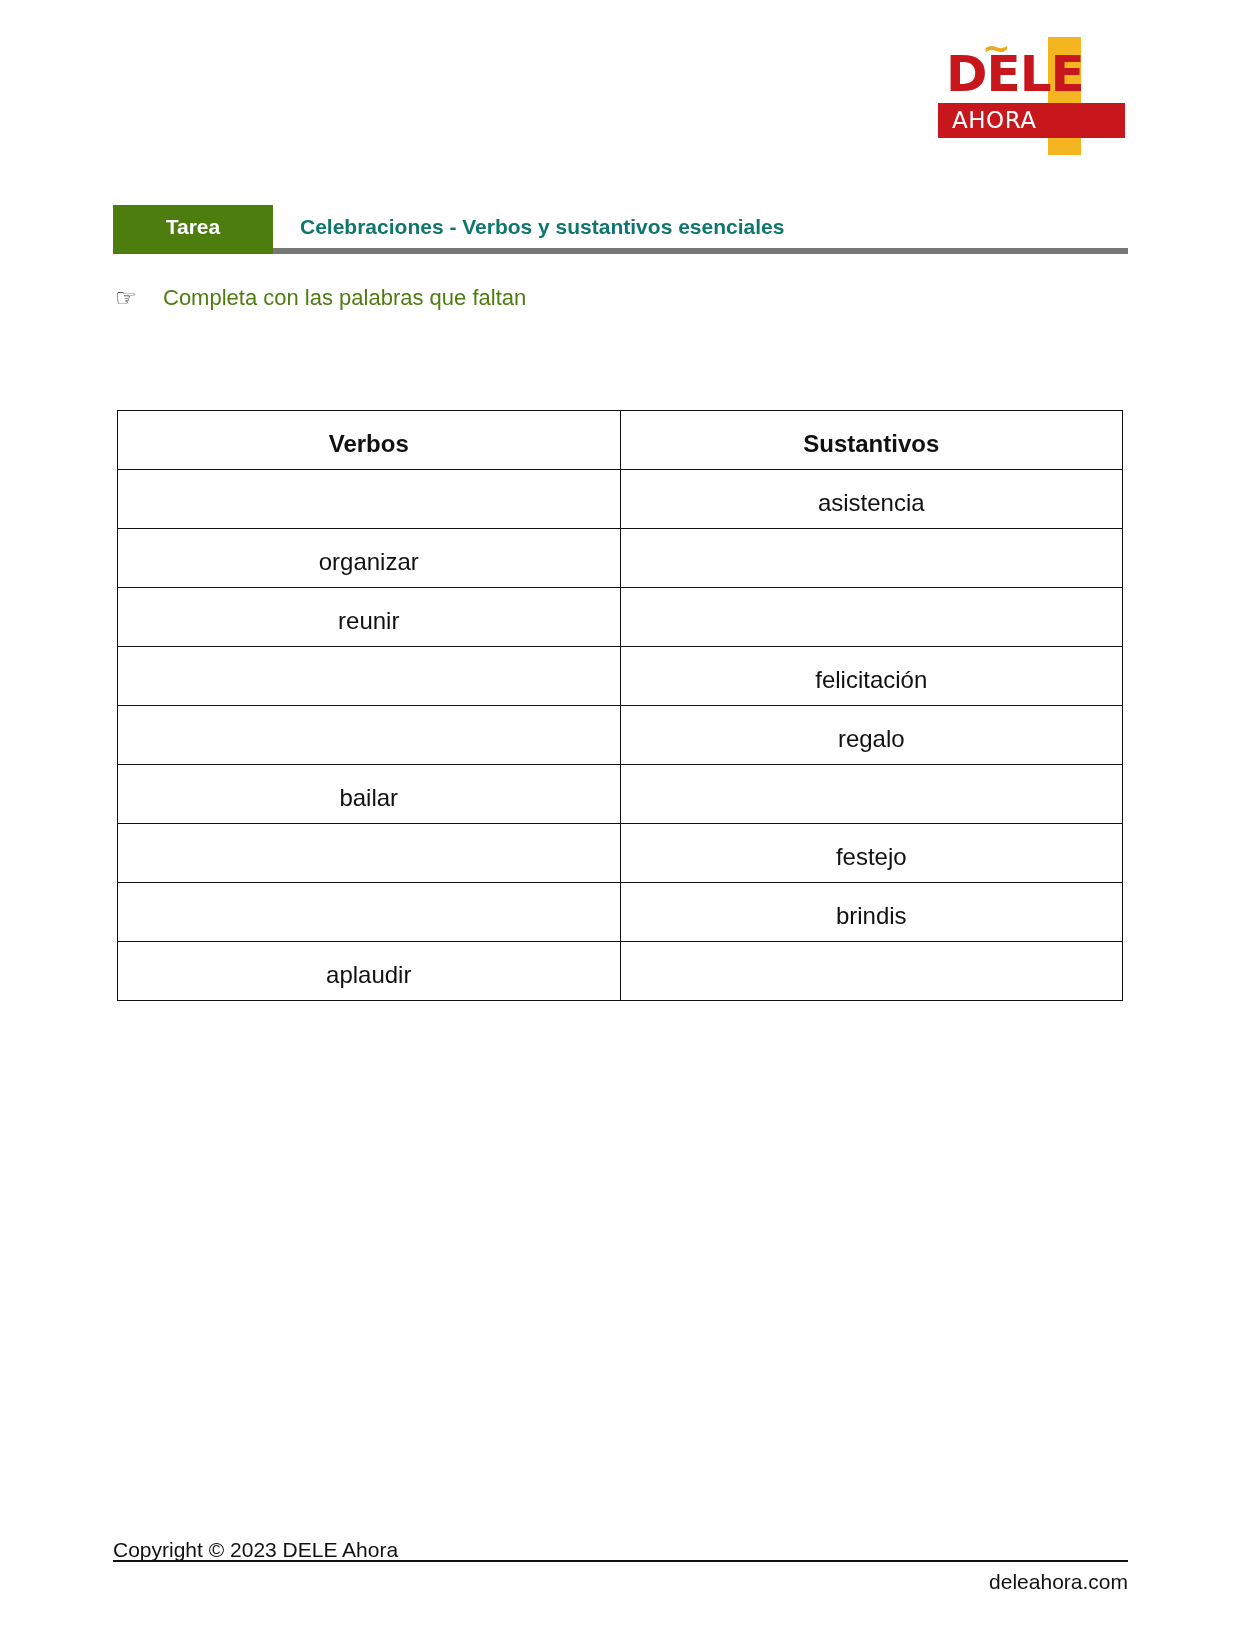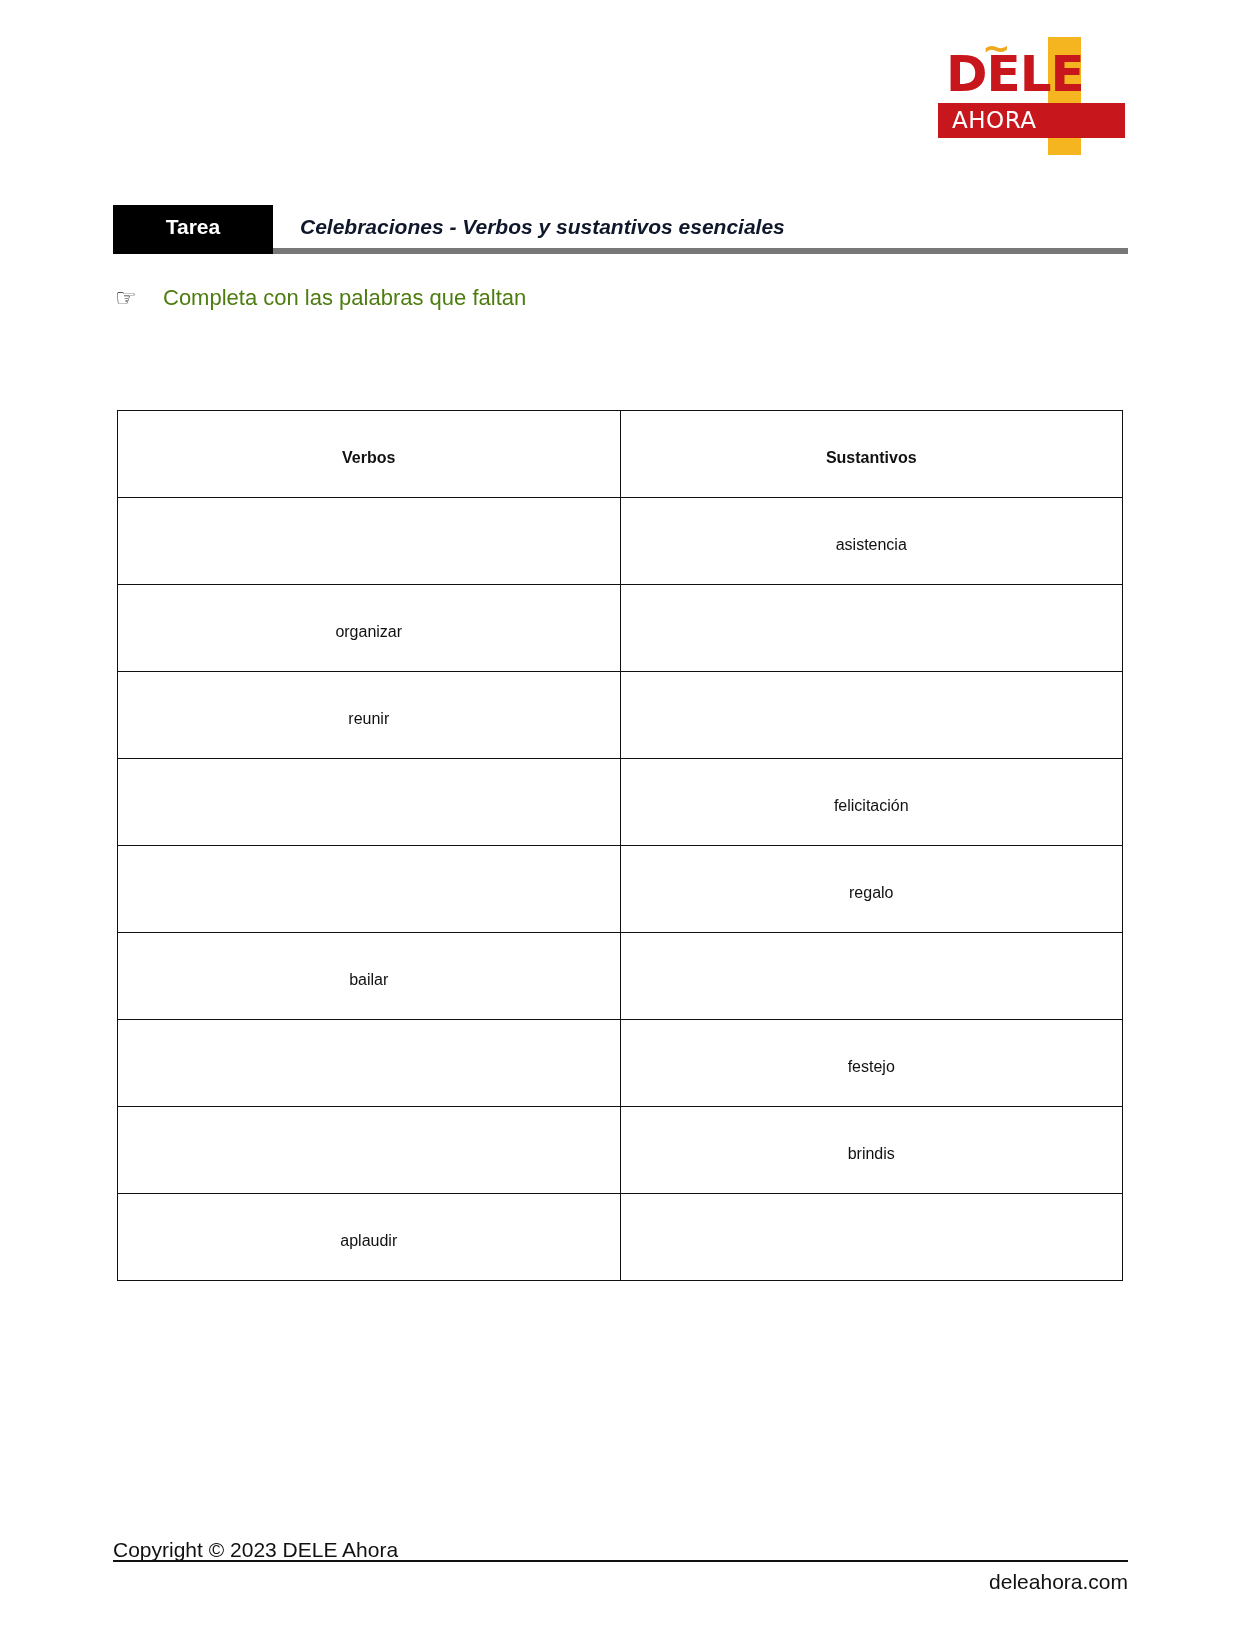--- a/index.html
+++ b/index.html
@@ -10,31 +10,31 @@
     .logo { position: absolute; left: 938px; top: 37px; width: 187px; height: 118px; }
     .logo .yellow { position: absolute; left: 110px; top: 0; width: 33px; height: 118px; background: #f4b521; }
     .logo .redbar { position: absolute; left: 0; top: 66px; width: 187px; height: 35px; background: #c8161d; }
     .logo .dele { position: absolute; left: 8px; top: 12px; font-family: "DejaVu Sans", sans-serif; font-weight: bold; font-size: 50px; letter-spacing: -1px; color: #c8161d; line-height: 1; text-align: center; }
     .logo .tilde { position: absolute; left: 44px; top: -6px; font-family: "DejaVu Sans", sans-serif; font-weight: bold; font-size: 34px; color: #f0a91e; line-height: 1; }
     .logo .ahora { position: absolute; left: 14px; top: 70px; font-family: "DejaVu Sans", sans-serif; font-size: 23px; color: #ffffff; letter-spacing: 0.5px; line-height: 1.15; }
 
     
     .header { position: absolute; left: 113px; top: 205px; width: 1015px; height: 49px; }
     .header .bar { position: absolute; left: 0; bottom: 0; width: 100%; height: 6px; background: #777777; }
-    .header .tag { position: absolute; left: 0; top: 0; width: 160px; height: 49px; background: #000000; color: #ffffff; font-weight: bold; font-size: 21px; display: flex; align-items: center; justify-content: center; padding-bottom: 6px; }
-    .header .title { position: absolute; left: 187px; top: 0; height: 43px; display: flex; align-items: center; font-weight: bold; font-size: 21px; color: #0f172a; font-style: italic; }
+    .header .tag { position: absolute; left: 0; top: 0; width: 160px; height: 49px; background: #4d7c0f; color: #ffffff; font-weight: bold; font-size: 21px; display: flex; align-items: center; justify-content: center; padding-bottom: 6px; }
+    .header .title { position: absolute; left: 187px; top: 0; height: 43px; display: flex; align-items: center; font-weight: bold; font-size: 21px; color: #0f766e; }
 
     
     .instruction { position: absolute; left: 115px; top: 283px; display: flex; align-items: center; height: 30px; }
     .instruction .icon { font-size: 24px; color: #222; width: 48px; font-family: "DejaVu Sans", sans-serif; }
     .instruction .text { font-size: 22px; color: #4d7c0f; }
 
     
     .table { position: absolute; left: 117px; top: 410px; width: 1006px; border-collapse: collapse; }
-    .table td, .table th { border: 1.5px solid #111; width: 50%; height: 87px; text-align: center; vertical-align: middle; font-size: 16px; padding-top: 8px; }
+    .table td, .table th { border: 1.5px solid #111; width: 50%; height: 59px; text-align: center; vertical-align: middle; font-size: 24px; padding-top: 8px; }
     .table th { font-weight: bold; }
 
     
     .footer-line { position: absolute; left: 113px; top: 1560px; width: 1015px; height: 1.5px; background: #111; }
     .footer-left { position: absolute; left: 113px; top: 1538px; font-size: 21px; color: #111; }
     .footer-right { position: absolute; right: 113px; top: 1570px; font-size: 21px; font-weight: normal; color: #111; }
   </style>
 </head>
 <body>
 

